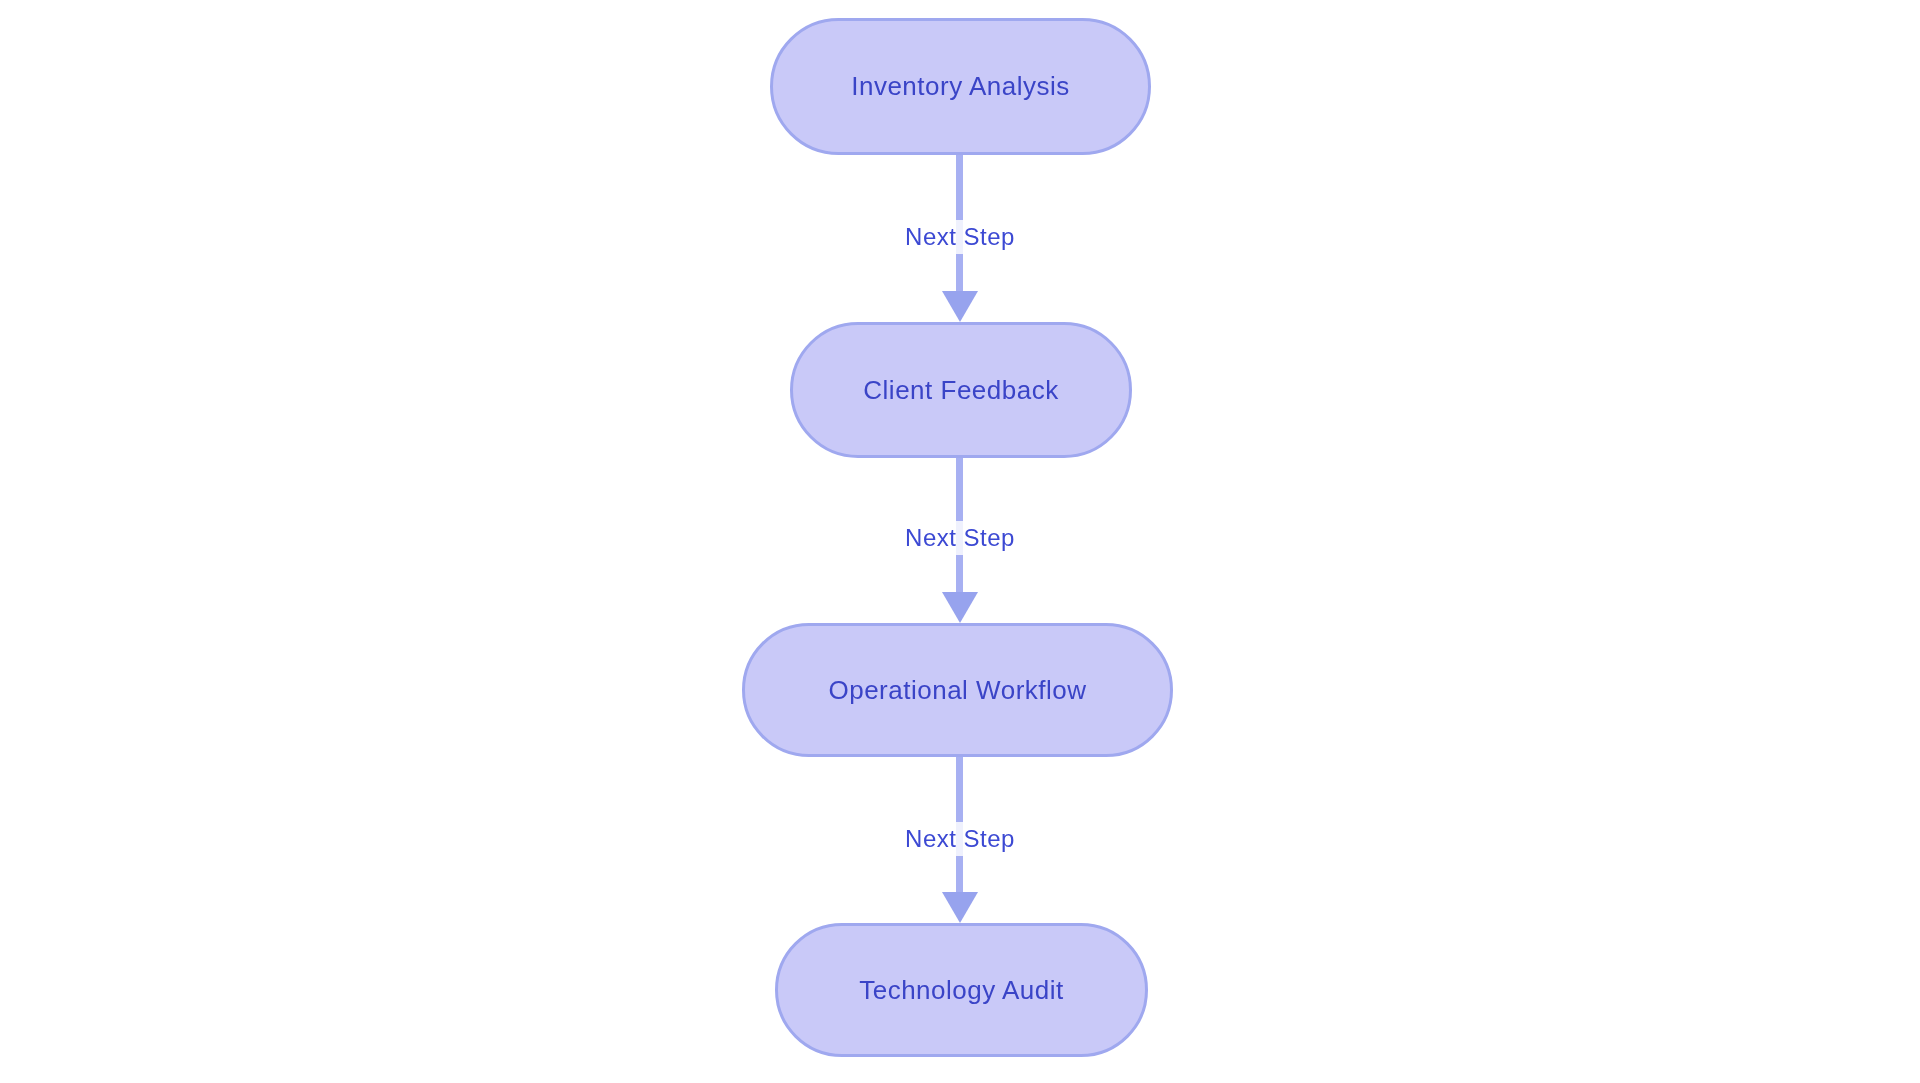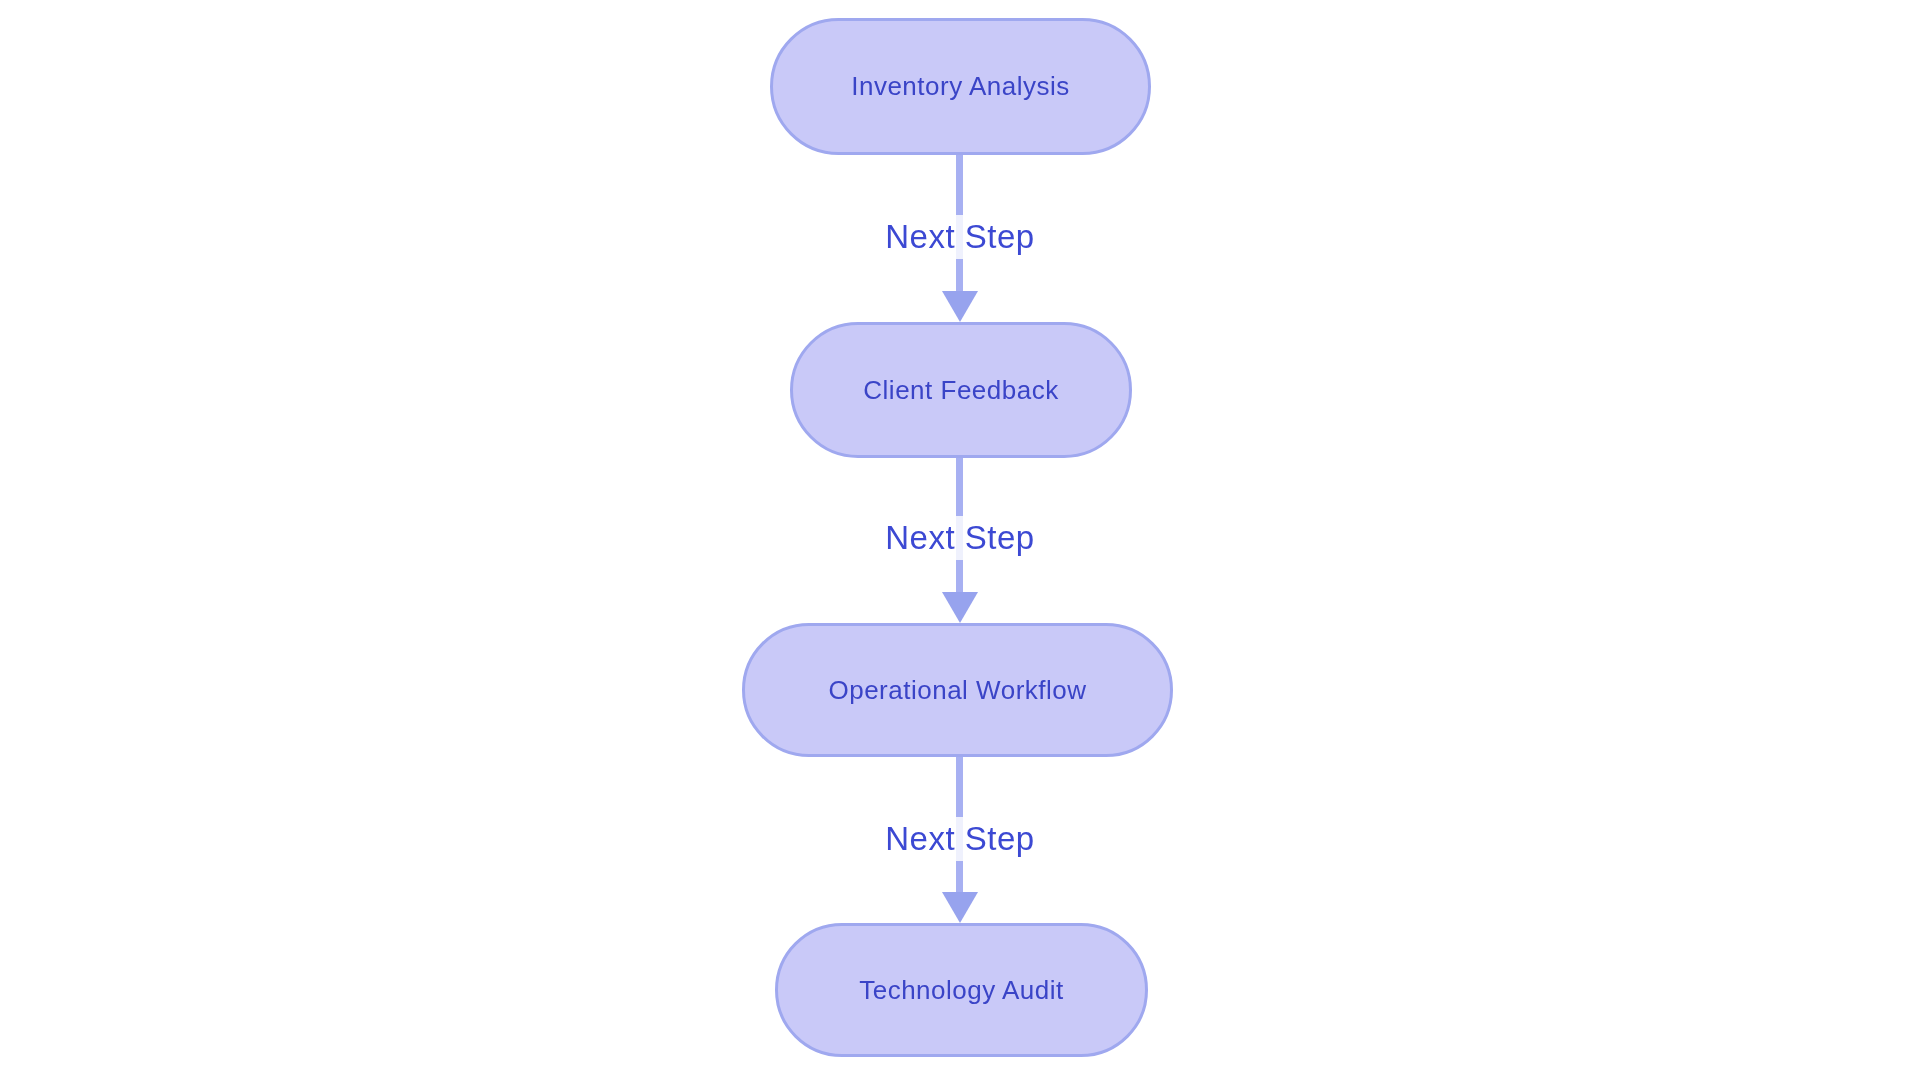--- a/index.html
+++ b/index.html
@@ -56,21 +56,21 @@
     border-top: 31px solid var(--edge-arrow, #97a3ee);
   }
   .arrowhead-1 { top: 291px; }
   .arrowhead-2 { top: 592px; }
   .arrowhead-3 { top: 892px; }
 
   .edge-label {
     position: absolute;
     left: 960px;
     transform: translate(-50%, -50%);
-    font-size: 33px;
+    font-size: 24px;
     letter-spacing: 0.5px;
     color: var(--edge-label-text, #3c49d3);
     background: rgba(255, 255, 255, 0.82);
     padding: 3px 8px;
     white-space: nowrap;
   }
   .edge-label-1 { top: 237px; }
   .edge-label-2 { top: 538px; }
   .edge-label-3 { top: 839px; }
 </style>

